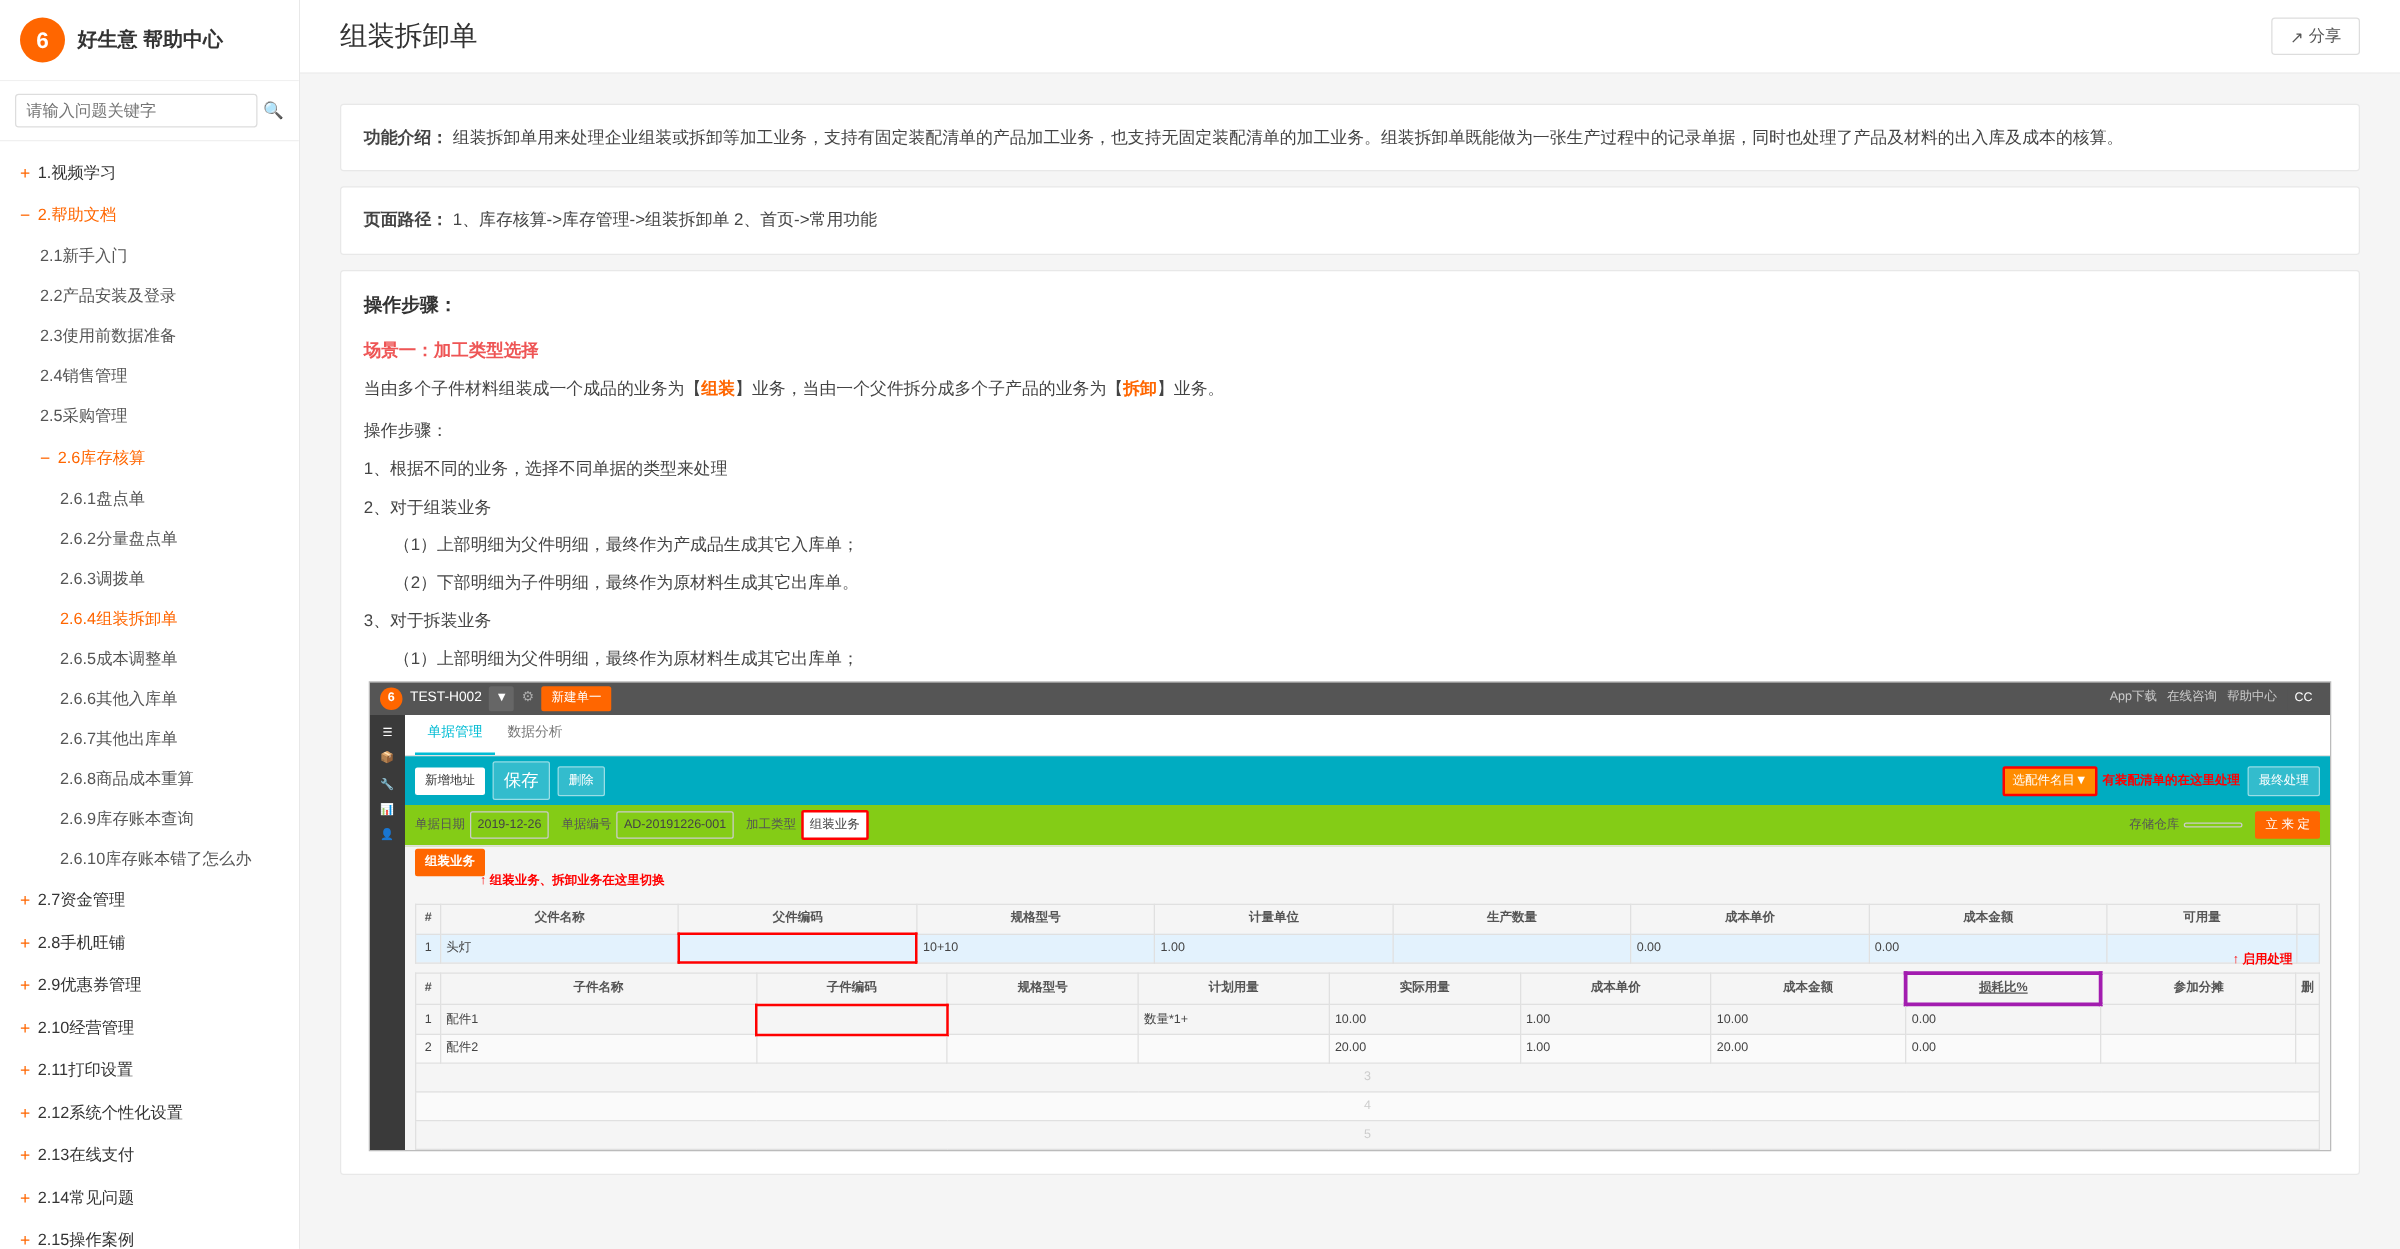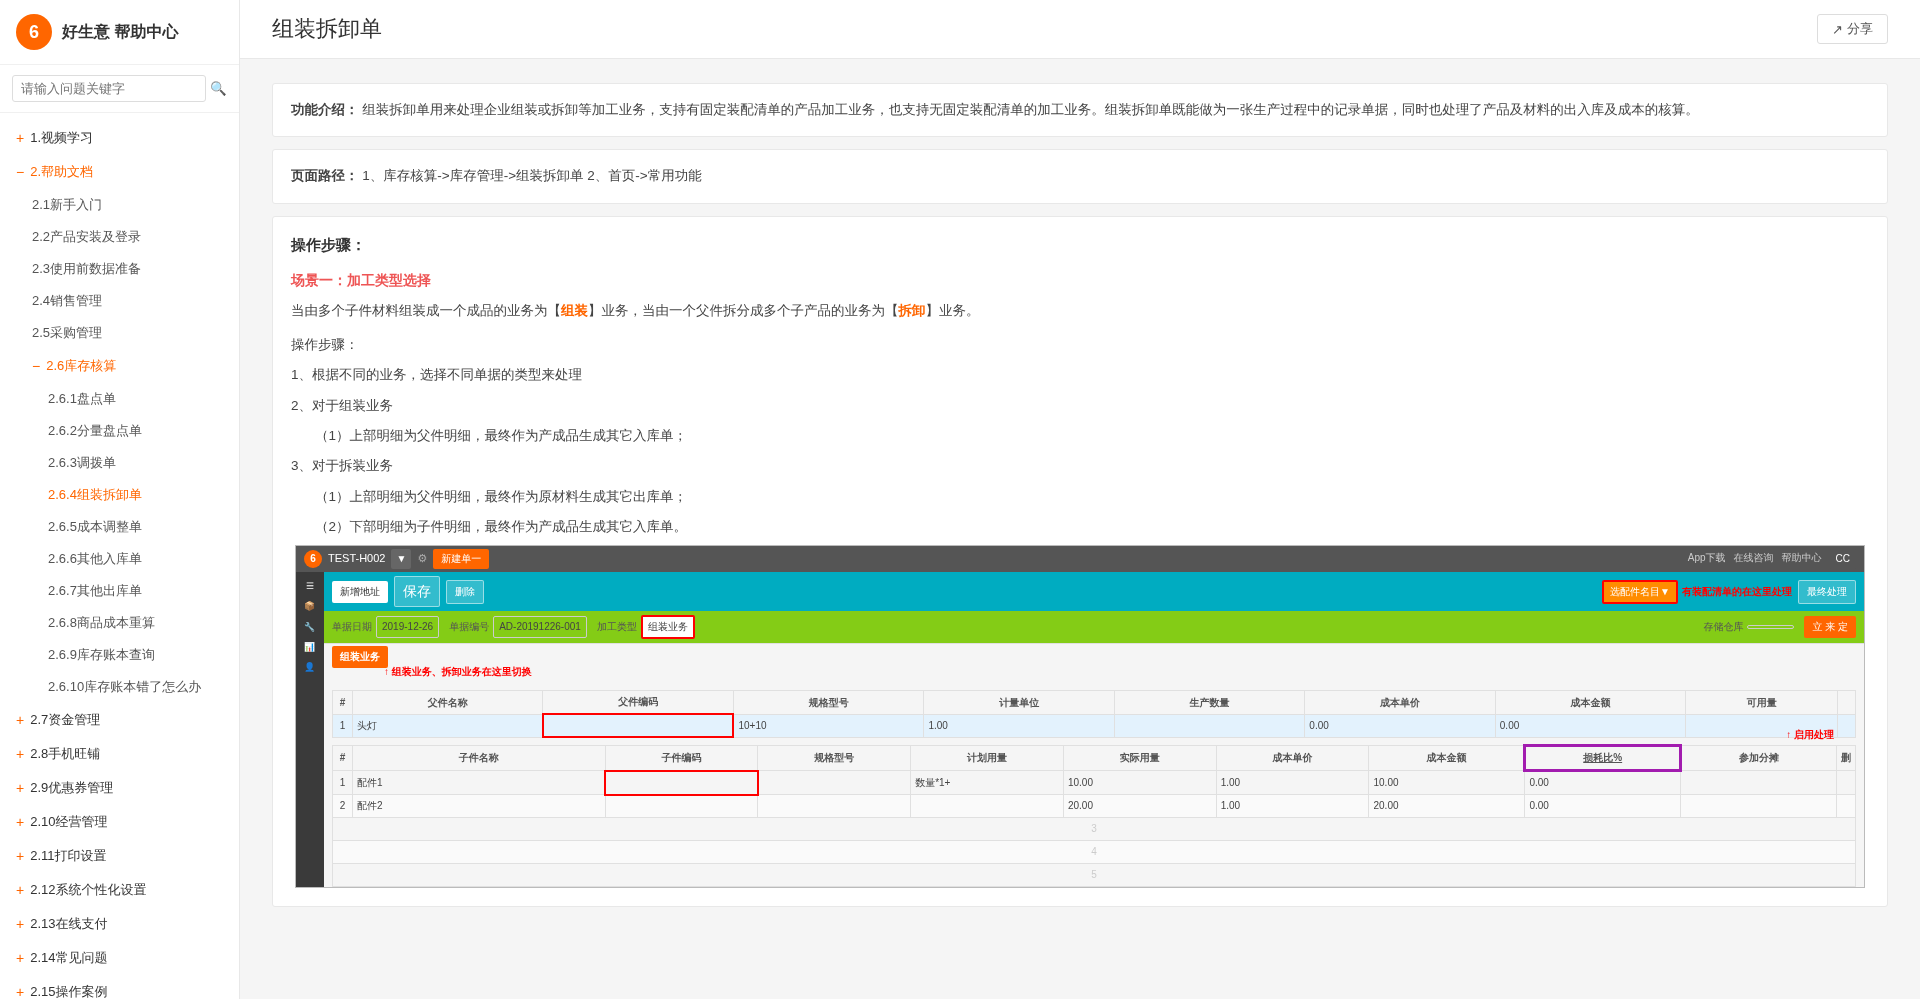--- a/index.html
+++ b/index.html
@@ -229,23 +229,23 @@
 
       <div class="sub-section-title">场景一：加工类型选择</div>
       <div class="step-text">
         当由多个子件材料组装成一个成品的业务为【<span class="bold-orange">组装</span>】业务，当由一个父件拆分成多个子产品的业务为【<span class="bold-orange">拆卸</span>】业务。
       </div>
 
       <div class="step-text" style="margin-top:10px;">操作步骤：</div>
       <div class="step-text">1、根据不同的业务，选择不同单据的类型来处理</div>
       <div class="step-text">2、对于组装业务</div>
       <div class="step-text indent">（1）上部明细为父件明细，最终作为产成品生成其它入库单；</div>
+      <div class="step-text indent">（2）下部明细为子件明细，最终作为原材料生成其它出库单。</div>
       <div class="step-text">3、对于拆装业务</div>
       <div class="step-text indent">（1）上部明细为父件明细，最终作为原材料生成其它出库单；</div>
-      <div class="step-text indent">（2）下部明细为子件明细，最终作为产成品生成其它入库单。</div>
 
       <div class="mock-inner-screenshot" style="font-size:11px;">
 
         <div style="background:#555; color:#fff; padding:3px 8px; display:flex; align-items:center; justify-content:space-between;">
           <div style="display:flex; align-items:center; gap:6px;">
             <span style="background:#f60; color:#fff; width:18px; height:18px; border-radius:50%; display:inline-flex; align-items:center; justify-content:center; font-weight:bold; font-size:10px;">6</span>
             <span>TEST-H002</span>
             <span style="background:#666; padding:1px 5px; border-radius:2px; font-size:10px;">▼</span>
             <span style="color:#aaa;">⚙</span>
             <span style="background:#f60; color:#fff; padding:1px 8px; border-radius:2px; font-size:10px;">新建单一</span>
@@ -263,20 +263,24 @@
           <div style="width:28px; background:#3a3a3a; display:flex; flex-direction:column; align-items:center; padding-top:6px; gap:4px; color:#aaa; font-size:10px;">
             <div style="color:#fff; font-size:9px;">☰</div>
             <div style="font-size:9px;">📦</div>
             <div style="font-size:9px;">🔧</div>
             <div style="font-size:9px;">📊</div>
             <div style="font-size:9px;">👤</div>
           </div>
 
           <div style="flex:1; background:#f5f5f5;">
 
+            <div style="background:#fff; border-bottom:1px solid #e0e0e0; padding:0 8px; display:flex; gap:0;">
+              <div style="padding:5px 10px; border-bottom:2px solid #00bcd4; color:#00bcd4; font-size:11px;">单据管理</div>
+              <div style="padding:5px 10px; color:#777; font-size:11px;">数据分析</div>
+            </div>
 
             <div style="background:#00acc1; padding:4px 8px; display:flex; align-items:center; gap:6px; flex-wrap:wrap;">
               <div style="background:#fff; color:#333; padding:2px 8px; border-radius:2px; font-size:10px;">新增地址</div>
               <div style="background:rgba(255,255,255,0.2); color:#fff; border:1px solid rgba(255,255,255,0.5); padding:2px 8px; border-radius:2px; font-size:14px;">保存</div>
               <div style="background:rgba(255,255,255,0.2); color:#fff; border:1px solid rgba(255,255,255,0.5); padding:2px 8px; border-radius:2px; font-size:10px;">删除</div>
               <div style="flex:1;"></div>
 
               <div style="position:relative; display:flex; align-items:center;">
                 <div style="background:rgba(255,100,100,0.1); border:2px solid red; border-radius:2px; padding:1px 6px; font-size:10px; background:#ff8c00; color:#fff;">选配件名目▼</div>
                 <span style="color:red; margin-left:4px; font-size:10px; white-space:nowrap; font-weight:bold;">有装配清单的在这里处理</span>

